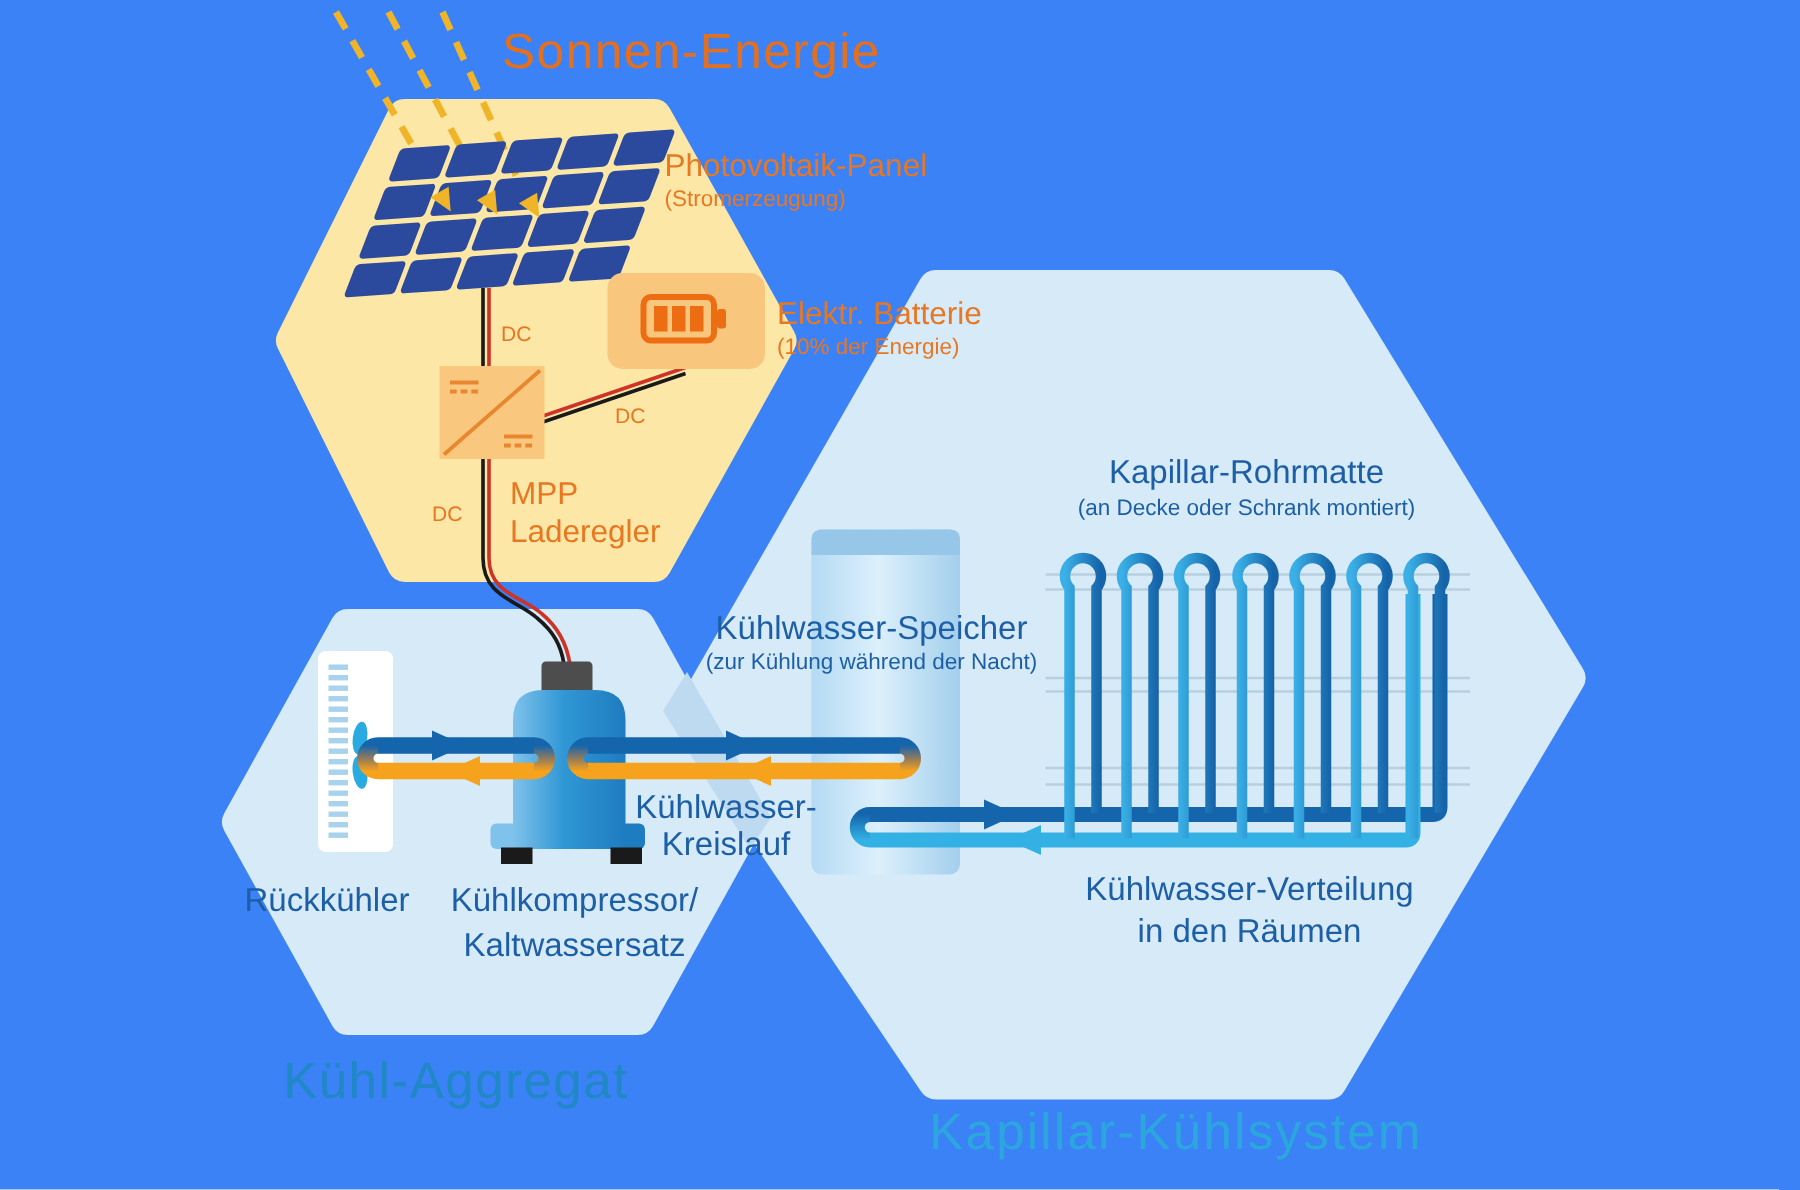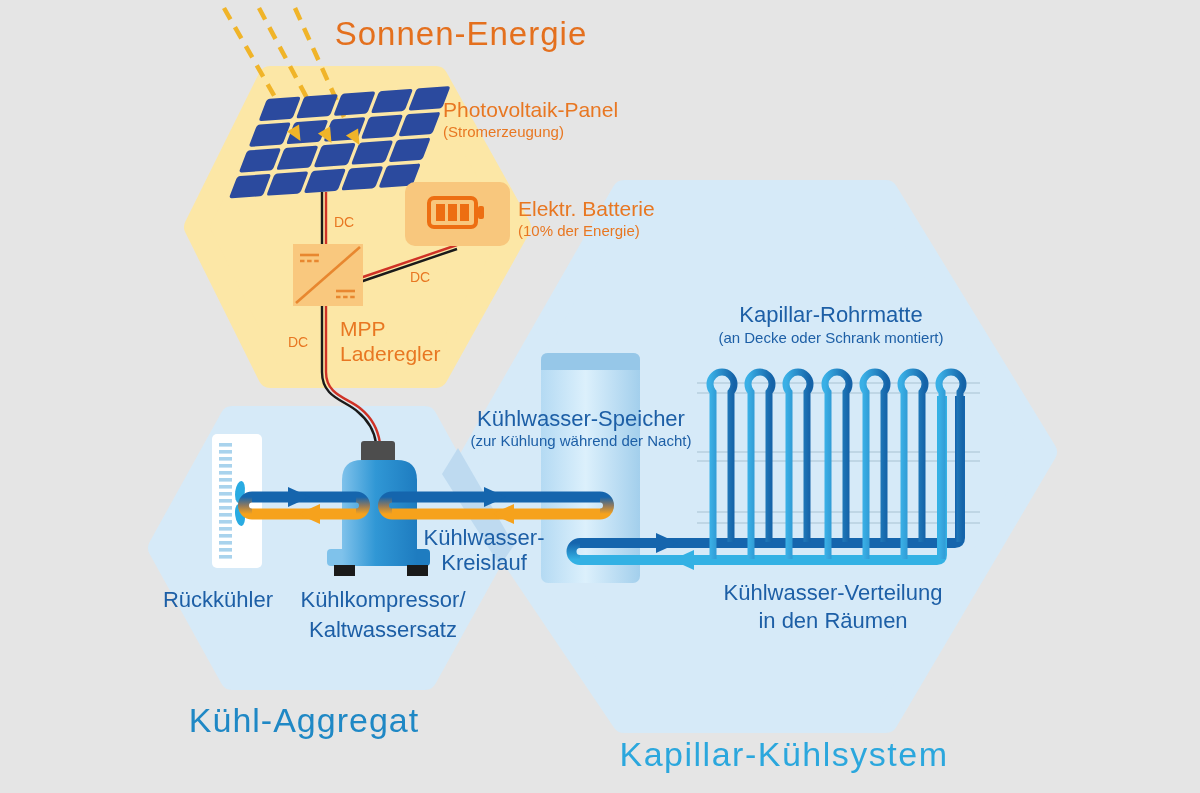--- a/index.html
+++ b/index.html
@@ -1,16 +1,16 @@
 <!DOCTYPE html>
 <html><head>
 <meta charset="utf-8">
 <style>
   html,body{margin:0;padding:0;background:#fff;}
-  #stage{position:relative;width:1200px;height:793px;background:#e5e5e5;overflow:hidden;}
+  #stage{position:relative;width:1200px;height:793px;background:#3b82f6;overflow:hidden;}
   svg{display:block;}
   text{font-family:"Liberation Sans","DejaVu Sans",sans-serif;}
   .title-orange{fill:#e4701e;font-size:33px;letter-spacing:1px;}
   .title-blue{fill:#1f88c5;font-size:34px;letter-spacing:1px;}
   .title-cyan{fill:#2ba7dd;font-size:34px;letter-spacing:1.5px;}
   .lbl-orange{fill:#e87722;font-size:21px;}
   .sub-orange{fill:#e87722;font-size:15px;}
   .lbl-blue{fill:#1d5fa6;font-size:22px;}
   .sub-blue{fill:#1d5fa6;font-size:15px;}
   .dc{fill:#e87722;font-size:14px;}

